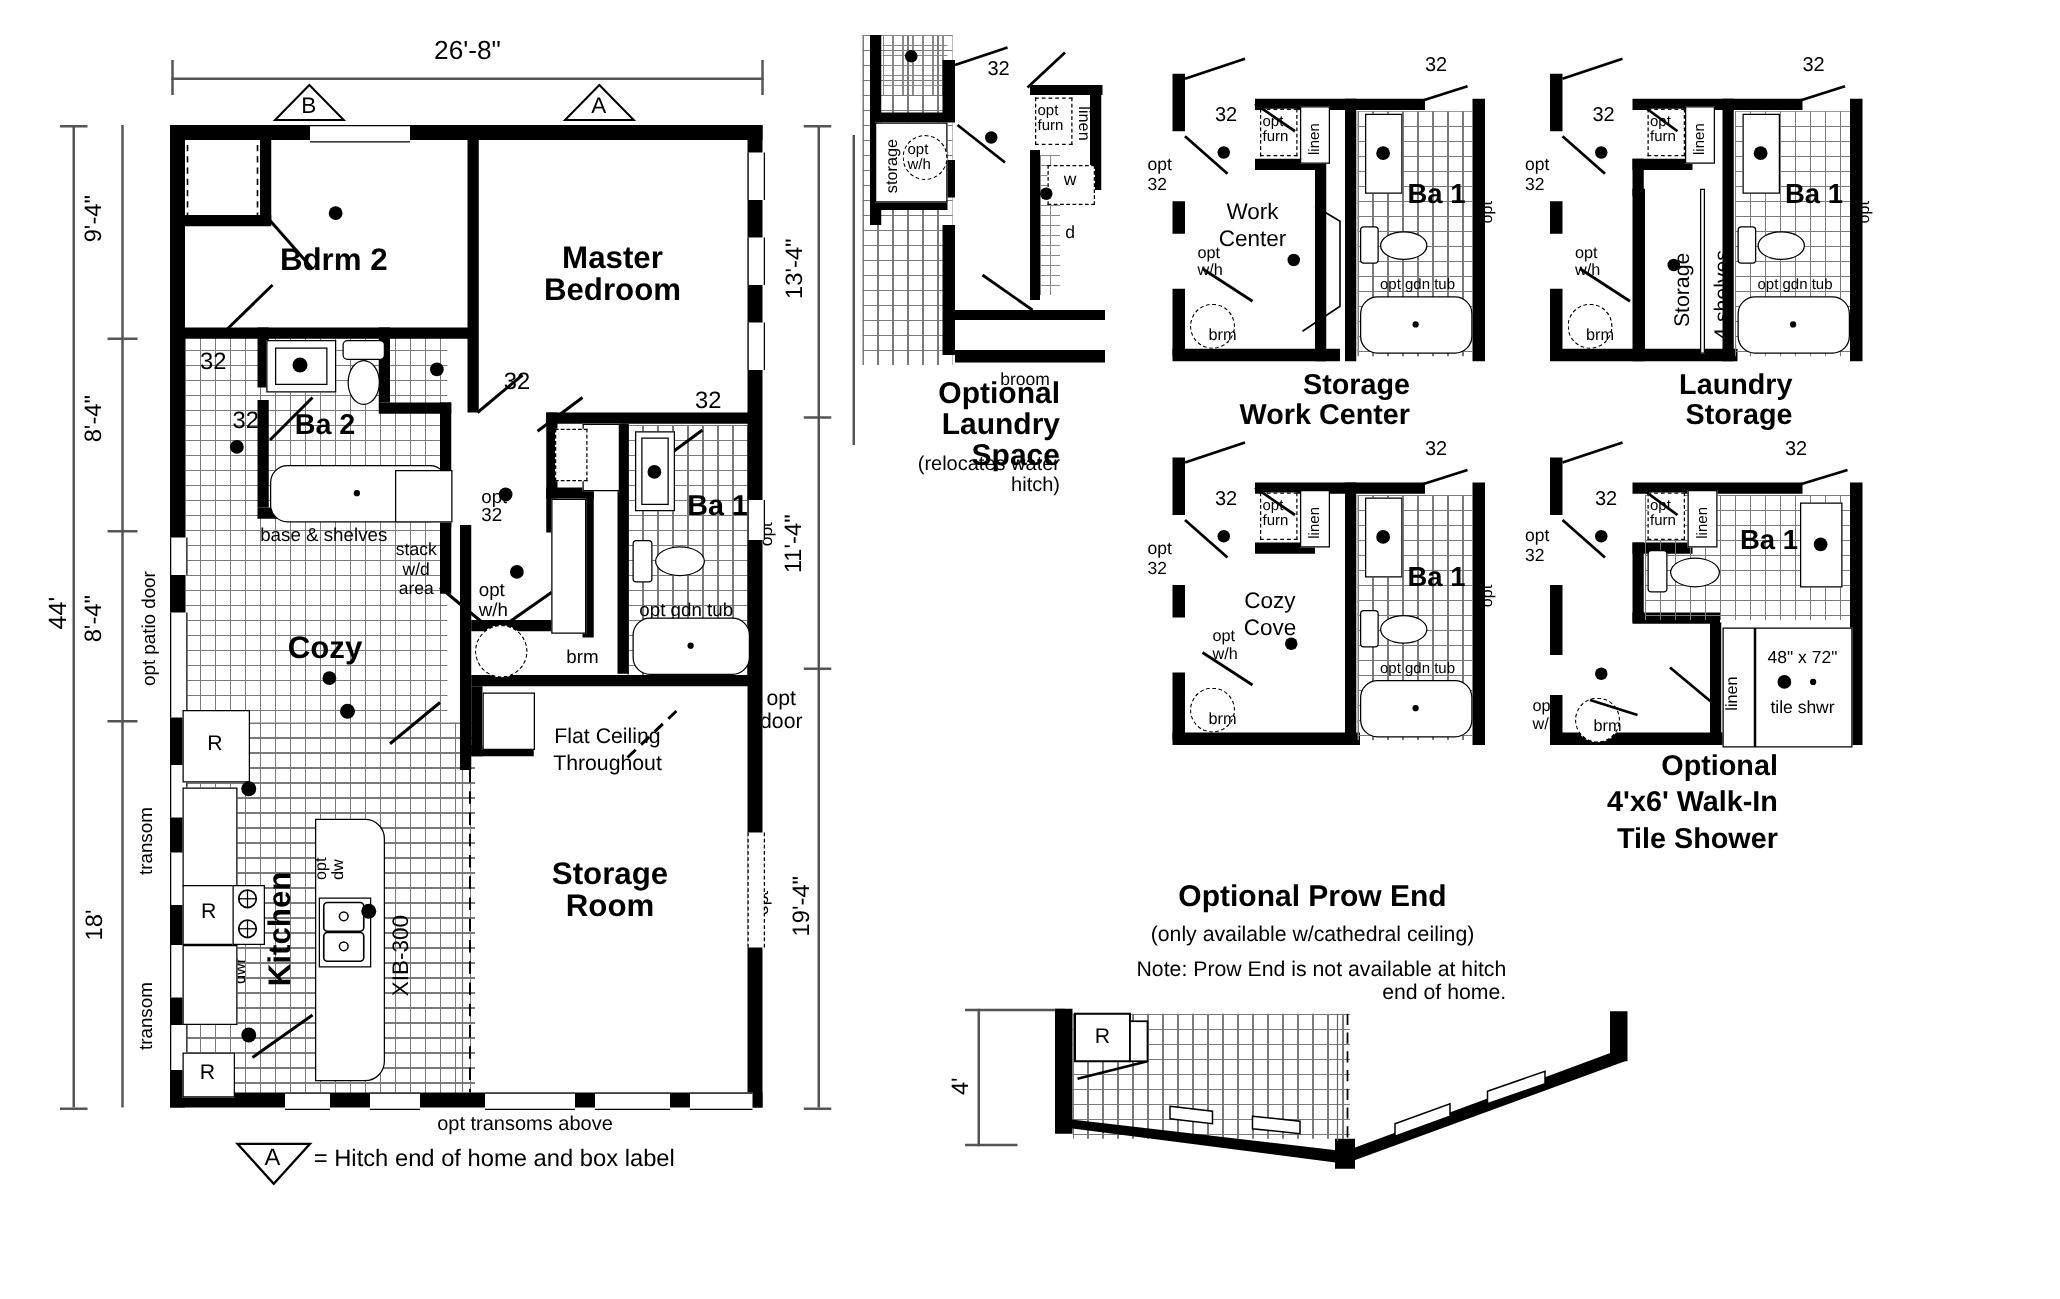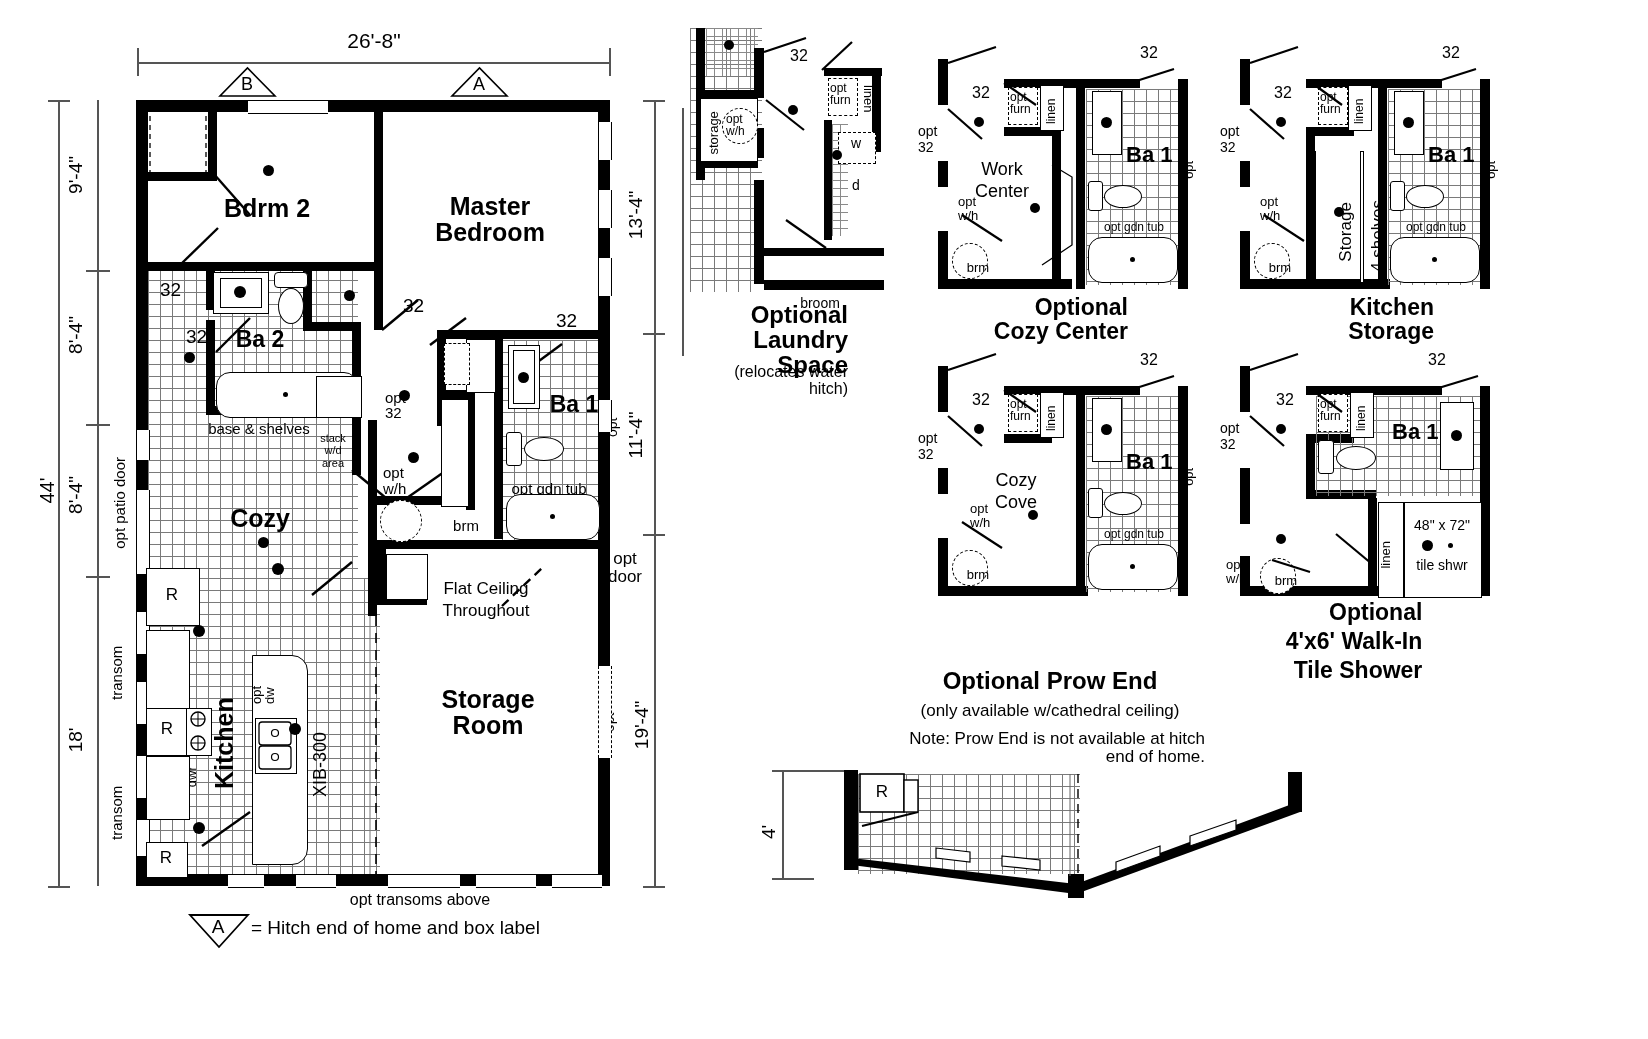--- a/index.html
+++ b/index.html
@@ -168,21 +168,21 @@
   <div class="txt ctr" style="left:488px;top:686px;font-size:25px;font-weight:600;text-align:center;">Storage
 Room</div>
 
   <div class="txt" style="left:160px;top:280px;font-size:19px;">32</div>
   <div class="txt" style="left:186px;top:327px;font-size:19px;">32</div>
   <div class="txt" style="left:403px;top:296px;font-size:19px;">32</div>
   <div class="txt" style="left:556px;top:311px;font-size:19px;">32</div>
   <div class="txt" style="left:385px;top:390px;font-size:15px;line-height:1.0;">opt
 32</div>
   <div class="txt ctr" style="left:259px;top:421px;font-size:15px;">base &amp; shelves</div>
-  <div class="txt ctr" style="left:333px;top:432px;font-size:11px;text-align:center;line-height:1.12;">stack
+  <div class="txt ctr" style="left:333px;top:432px;font-size:14px;text-align:center;line-height:1.12;">stack
 w/d
 area</div>
   <div class="txt" style="left:383px;top:465px;font-size:15px;line-height:1.05;">opt
 w/h</div>
   <div class="txt ctr" style="left:466px;top:518px;font-size:15px;">brm</div>
   <div class="txt rot" style="left:447px;top:442px;font-size:15px;transform:rotate(-90deg);">bench</div>
   <div class="txt rot" style="left:474px;top:364px;font-size:15px;transform:rotate(-90deg);">linen</div>
   <div class="txt" style="left:450px;top:348px;font-size:14px;line-height:1.0;">opt
 furn</div>
   <div class="txt ctr" style="left:549px;top:481px;font-size:15px;">opt gdn tub</div>
@@ -350,21 +350,21 @@
   <svg class="svgl" width="270" height="270">
     <g stroke="#000" stroke-width="2.2" fill="none">
       <line x1="18" y1="8" x2="66" y2="-8"></line>
       <line x1="18" y1="54" x2="52" y2="84"></line>
       <line x1="74" y1="28" x2="106" y2="50"></line>
       <line x1="32" y1="160" x2="72" y2="186"></line>
       <line x1="200" y1="28" x2="244" y2="14"></line>
     </g>
     <path d="M122 110 L142 122 L142 190 L112 210" fill="none" stroke="#000" stroke-width="1.3"></path>
   </svg>
-  <div class="txt cap" style="left:126px;top:240px;font-size:23px;font-weight:600;">Optional Cozy Center</div>
+  <div class="txt cap" style="left:126px;top:240px;font-size:23px;font-weight:600;">Storage Work Center</div>
 </div>
 
 <div class="abs" style="left:1232px;top:55px;width:270px;height:270px;">
   <div class="wall" style="left:8px;top:4px;width:10px;height:46px;"></div>
   <div class="wall" style="left:8px;top:106px;width:10px;height:26px;"></div>
   <div class="wall" style="left:8px;top:176px;width:10px;height:54px;"></div>
   <div class="wall" style="left:8px;top:224px;width:150px;height:10px;"></div>
   <div class="wall" style="left:74px;top:24px;width:136px;height:9px;"></div>
   <div class="wall" style="left:74px;top:72px;width:48px;height:9px;"></div>
   <div class="wall" style="left:74px;top:72px;width:9px;height:30px;"></div>
@@ -401,21 +401,21 @@
   <div class="dot" style="left:102px;top:152px;width:10px;height:10px;"></div>
   <svg class="svgl" width="270" height="270">
     <g stroke="#000" stroke-width="2.2" fill="none">
       <line x1="18" y1="8" x2="66" y2="-8"></line>
       <line x1="18" y1="54" x2="52" y2="84"></line>
       <line x1="80" y1="28" x2="110" y2="50"></line>
       <line x1="32" y1="160" x2="72" y2="186"></line>
       <line x1="200" y1="28" x2="244" y2="14"></line>
     </g>
   </svg>
-  <div class="txt cap" style="left:134px;top:240px;font-size:23px;font-weight:600;">Kitchen Storage</div>
+  <div class="txt cap" style="left:134px;top:240px;font-size:23px;font-weight:600;">Laundry Storage</div>
 </div>
 
 <div class="abs" style="left:930px;top:362px;width:270px;height:270px;">
   <div class="wall" style="left:8px;top:4px;width:10px;height:46px;"></div>
   <div class="wall" style="left:8px;top:106px;width:10px;height:26px;"></div>
   <div class="wall" style="left:8px;top:176px;width:10px;height:54px;"></div>
   <div class="wall" style="left:8px;top:224px;width:150px;height:10px;"></div>
   <div class="wall" style="left:74px;top:24px;width:136px;height:9px;"></div>
   <div class="wall" style="left:74px;top:72px;width:48px;height:9px;"></div>
   <div class="wall" style="left:146px;top:24px;width:9px;height:210px;"></div>
@@ -505,21 +505,21 @@
       <line x1="40" y1="198" x2="78" y2="210"></line>
       <line x1="104" y1="172" x2="140" y2="202"></line>
       <line x1="200" y1="28" x2="246" y2="14"></line>
     </g>
   </svg>
   <div class="txt cap" style="left:122px;top:236px;font-size:23px;font-weight:600;line-height:1.25;">Optional
 4'x6' Walk-In
 Tile Shower</div>
 </div>
 
-<div class="abs" style="left:740px;top:662px;width:620px;height:250px;">
+<div class="abs" style="left:740px;top:699px;width:620px;height:250px;">
   <div class="txt cap" style="left:310px;top:6px;font-size:24px;font-weight:700;">Optional Prow End</div>
   <div class="txt cap" style="left:310px;top:40px;font-size:17px;">(only available w/cathedral ceiling)</div>
   <div class="txt cap" style="left:310px;top:68px;font-size:17px;">Note: Prow End is not available at hitch end of home.</div>
 
   <div class="dimline" style="left:42px;top:108px;width:1.5px;height:110px;"></div>
   <div class="dimline" style="left:32px;top:108px;width:80px;height:1.5px;"></div>
   <div class="dimline" style="left:32px;top:216px;width:42px;height:1.5px;"></div>
   <div class="txt rot" style="left:22px;top:160px;font-size:19px;transform:rotate(-90deg);">4'</div>
 
   <div class="tile" style="left:118px;top:112px;width:222px;height:100px;"></div>

